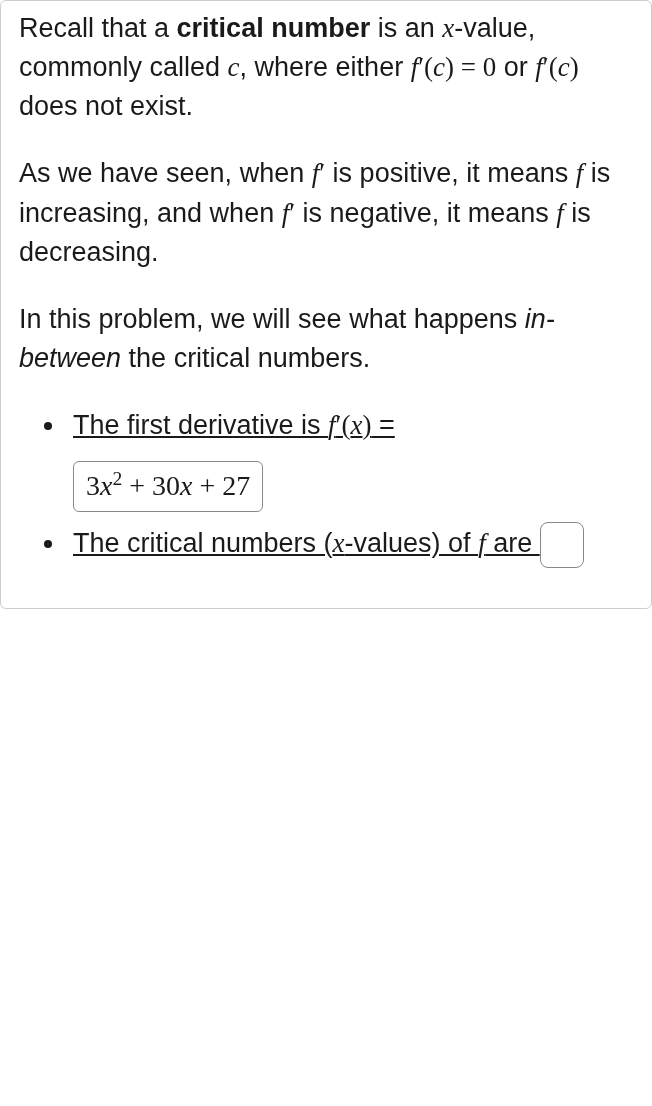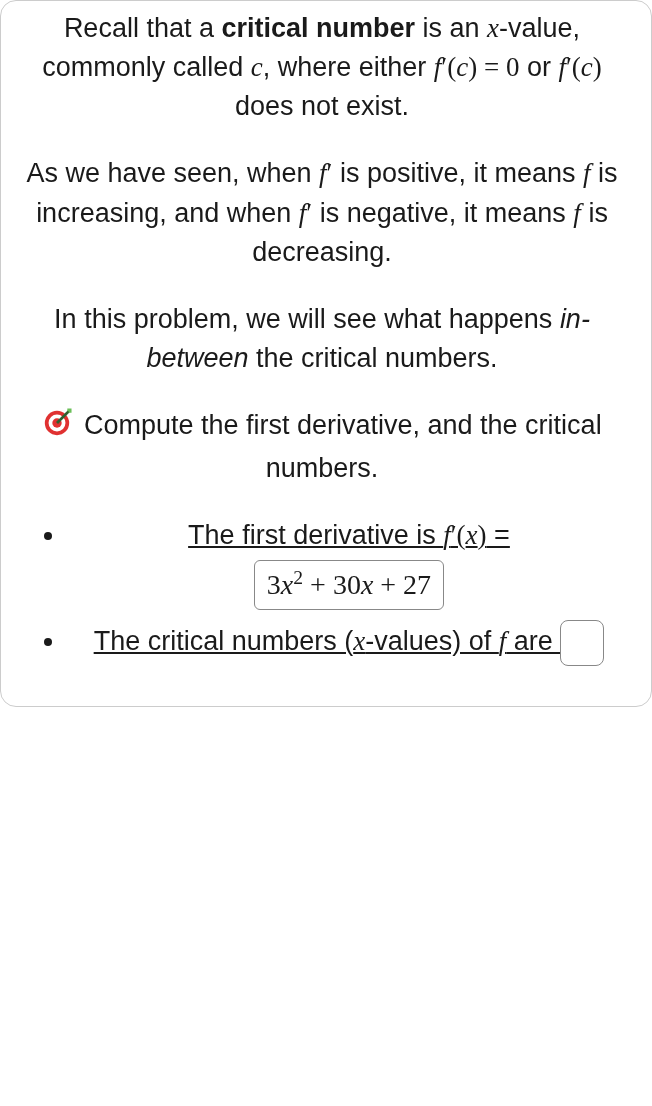--- a/index.html
+++ b/index.html
@@ -5,25 +5,24 @@
   html, body {
     margin: 0;
     padding: 0;
     width: 652px;
     background: #fff;
     font-family: Arial, Helvetica, sans-serif;
     color: #1a1a1a;
   }
   .page {
     border: 1px solid #ccc;
-    border-radius: 16px;
+    border-radius: 6px;
     padding: 8px 26px 30px 18px;
     font-size: 27px;
     line-height: 1.45;
-    text-align: center;
   }
   .math {
     font-family: "Cambria Math", "STIXGeneral", Georgia, serif;
   }
   .mi { font-style: italic; }
   .para { margin: 0 0 28px 0; }
   ul.bullets {
     list-style-type: disc;
     padding-left: 48px;
     margin: 0;
@@ -31,21 +30,21 @@
   }
   ul.bullets > li {
     margin-bottom: 10px;
     padding-left: 6px;
   }
   .answer-box {
     display: inline-block;
     border: 1.5px solid #888;
     border-radius: 6px;
     padding: 4px 12px;
-    margin-top: 4px;
+    margin-top: 16px;
     font-family: "Cambria Math", "STIXGeneral", Georgia, serif;
     font-size: 28px;
   }
   .answer-empty {
     display: inline-block;
     border: 1.5px solid #888;
     border-radius: 8px;
     width: 42px;
     height: 44px;
     vertical-align: middle;
@@ -70,32 +69,20 @@
 
   <p class="para">
     <span>As we have seen, when </span><span class="math"><span class="mi">f</span>′</span><span> is positive, it means </span><span class="math mi">f</span><span> is increasing, and when </span><span class="math"><span class="mi">f</span>′</span><span> is negative, it means </span><span class="math mi">f</span><span> is decreasing.</span>
   </p>
 
   <p class="para">
     <span>In this problem, we will see what happens </span><span class="ital">in-between</span><span> the critical numbers.</span>
   </p>
 
 
-  <p class="para">
-    <span class="targeticon">
-      <svg width="30" height="30" viewBox="0 0 32 32">
-        <circle cx="16" cy="16" r="13" fill="#e03131"></circle>
-        <circle cx="16" cy="16" r="9" fill="#fff"></circle>
-        <circle cx="16" cy="16" r="5" fill="#e03131"></circle>
-        <path d="M16 16 L30 2" stroke="#2f5f2f" stroke-width="3"></path>
-        <path d="M27 2 L30 2 L30 5" fill="none" stroke="#6bbf59" stroke-width="3"></path>
-      </svg>
-    </span>
-    <span>Compute the first derivative, and the critical numbers.</span>
-  </p>
 
   <ul class="bullets">
     <li>
       <span>The first derivative is </span><span class="math"><span class="mi">f</span>′(<span class="mi">x</span>)</span><span> = </span><br>
       <span class="answer-box">3<span class="mi">x</span><sup>2</sup> + 30<span class="mi">x</span> + 27</span>
     </li>
     <li>
       <span>The critical numbers (</span><span class="math mi">x</span><span>-values) of </span><span class="math mi">f</span><span> are </span><span class="answer-empty"></span>
     </li>
   </ul>

